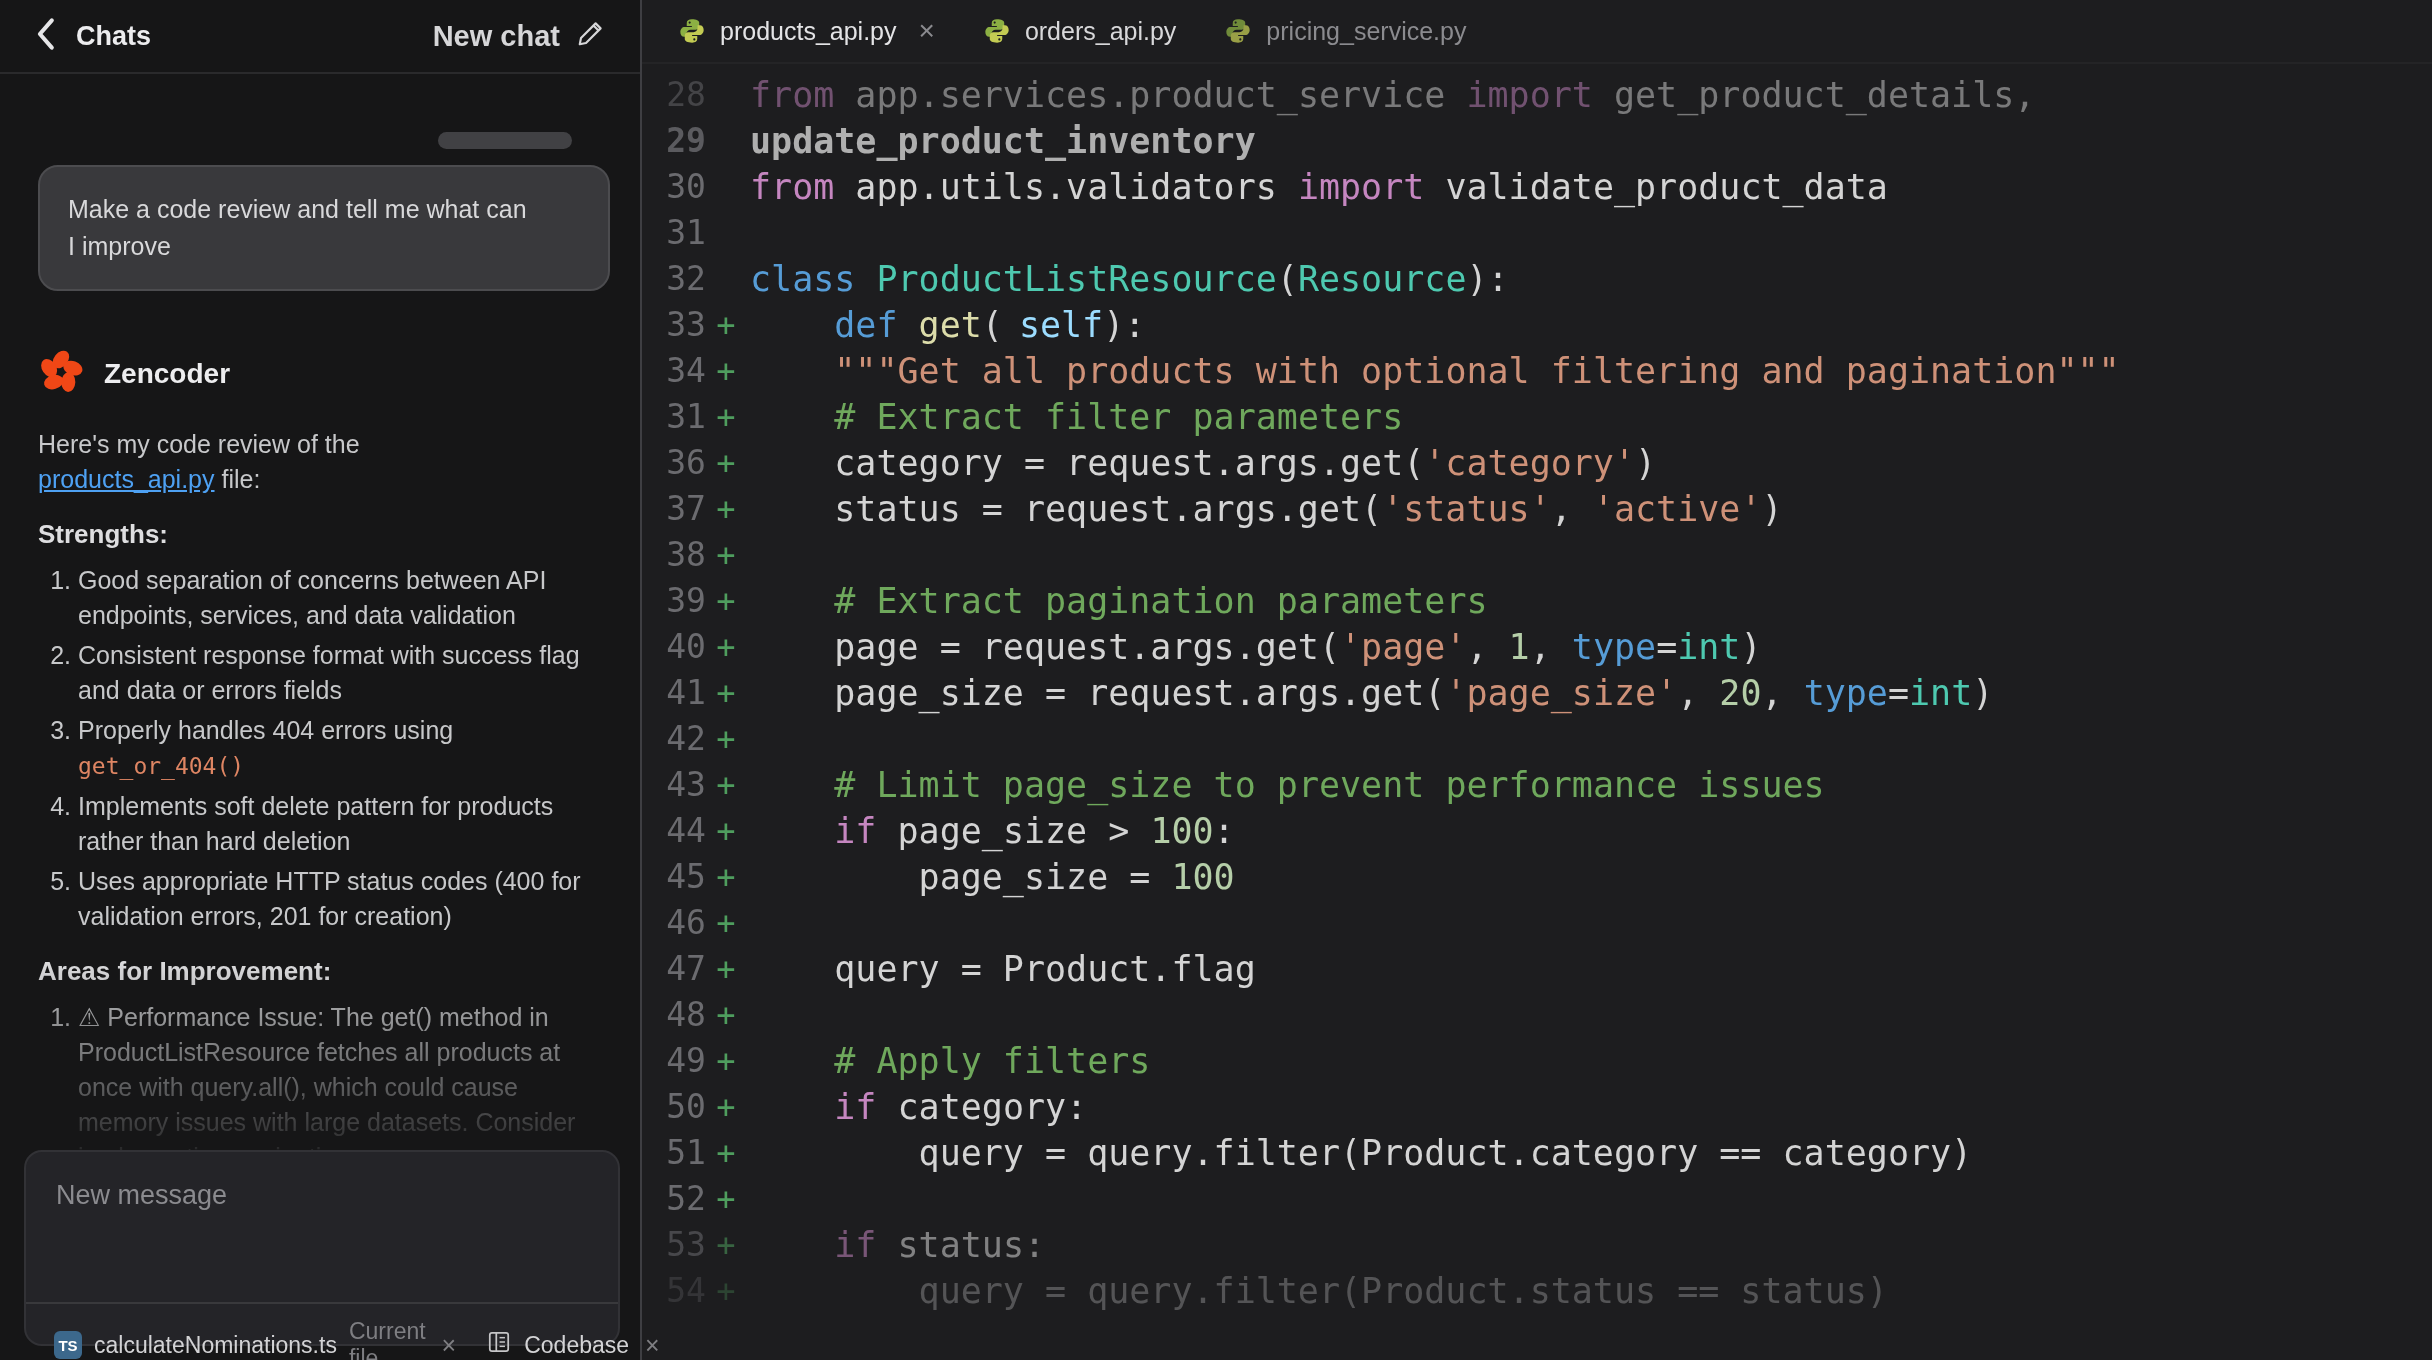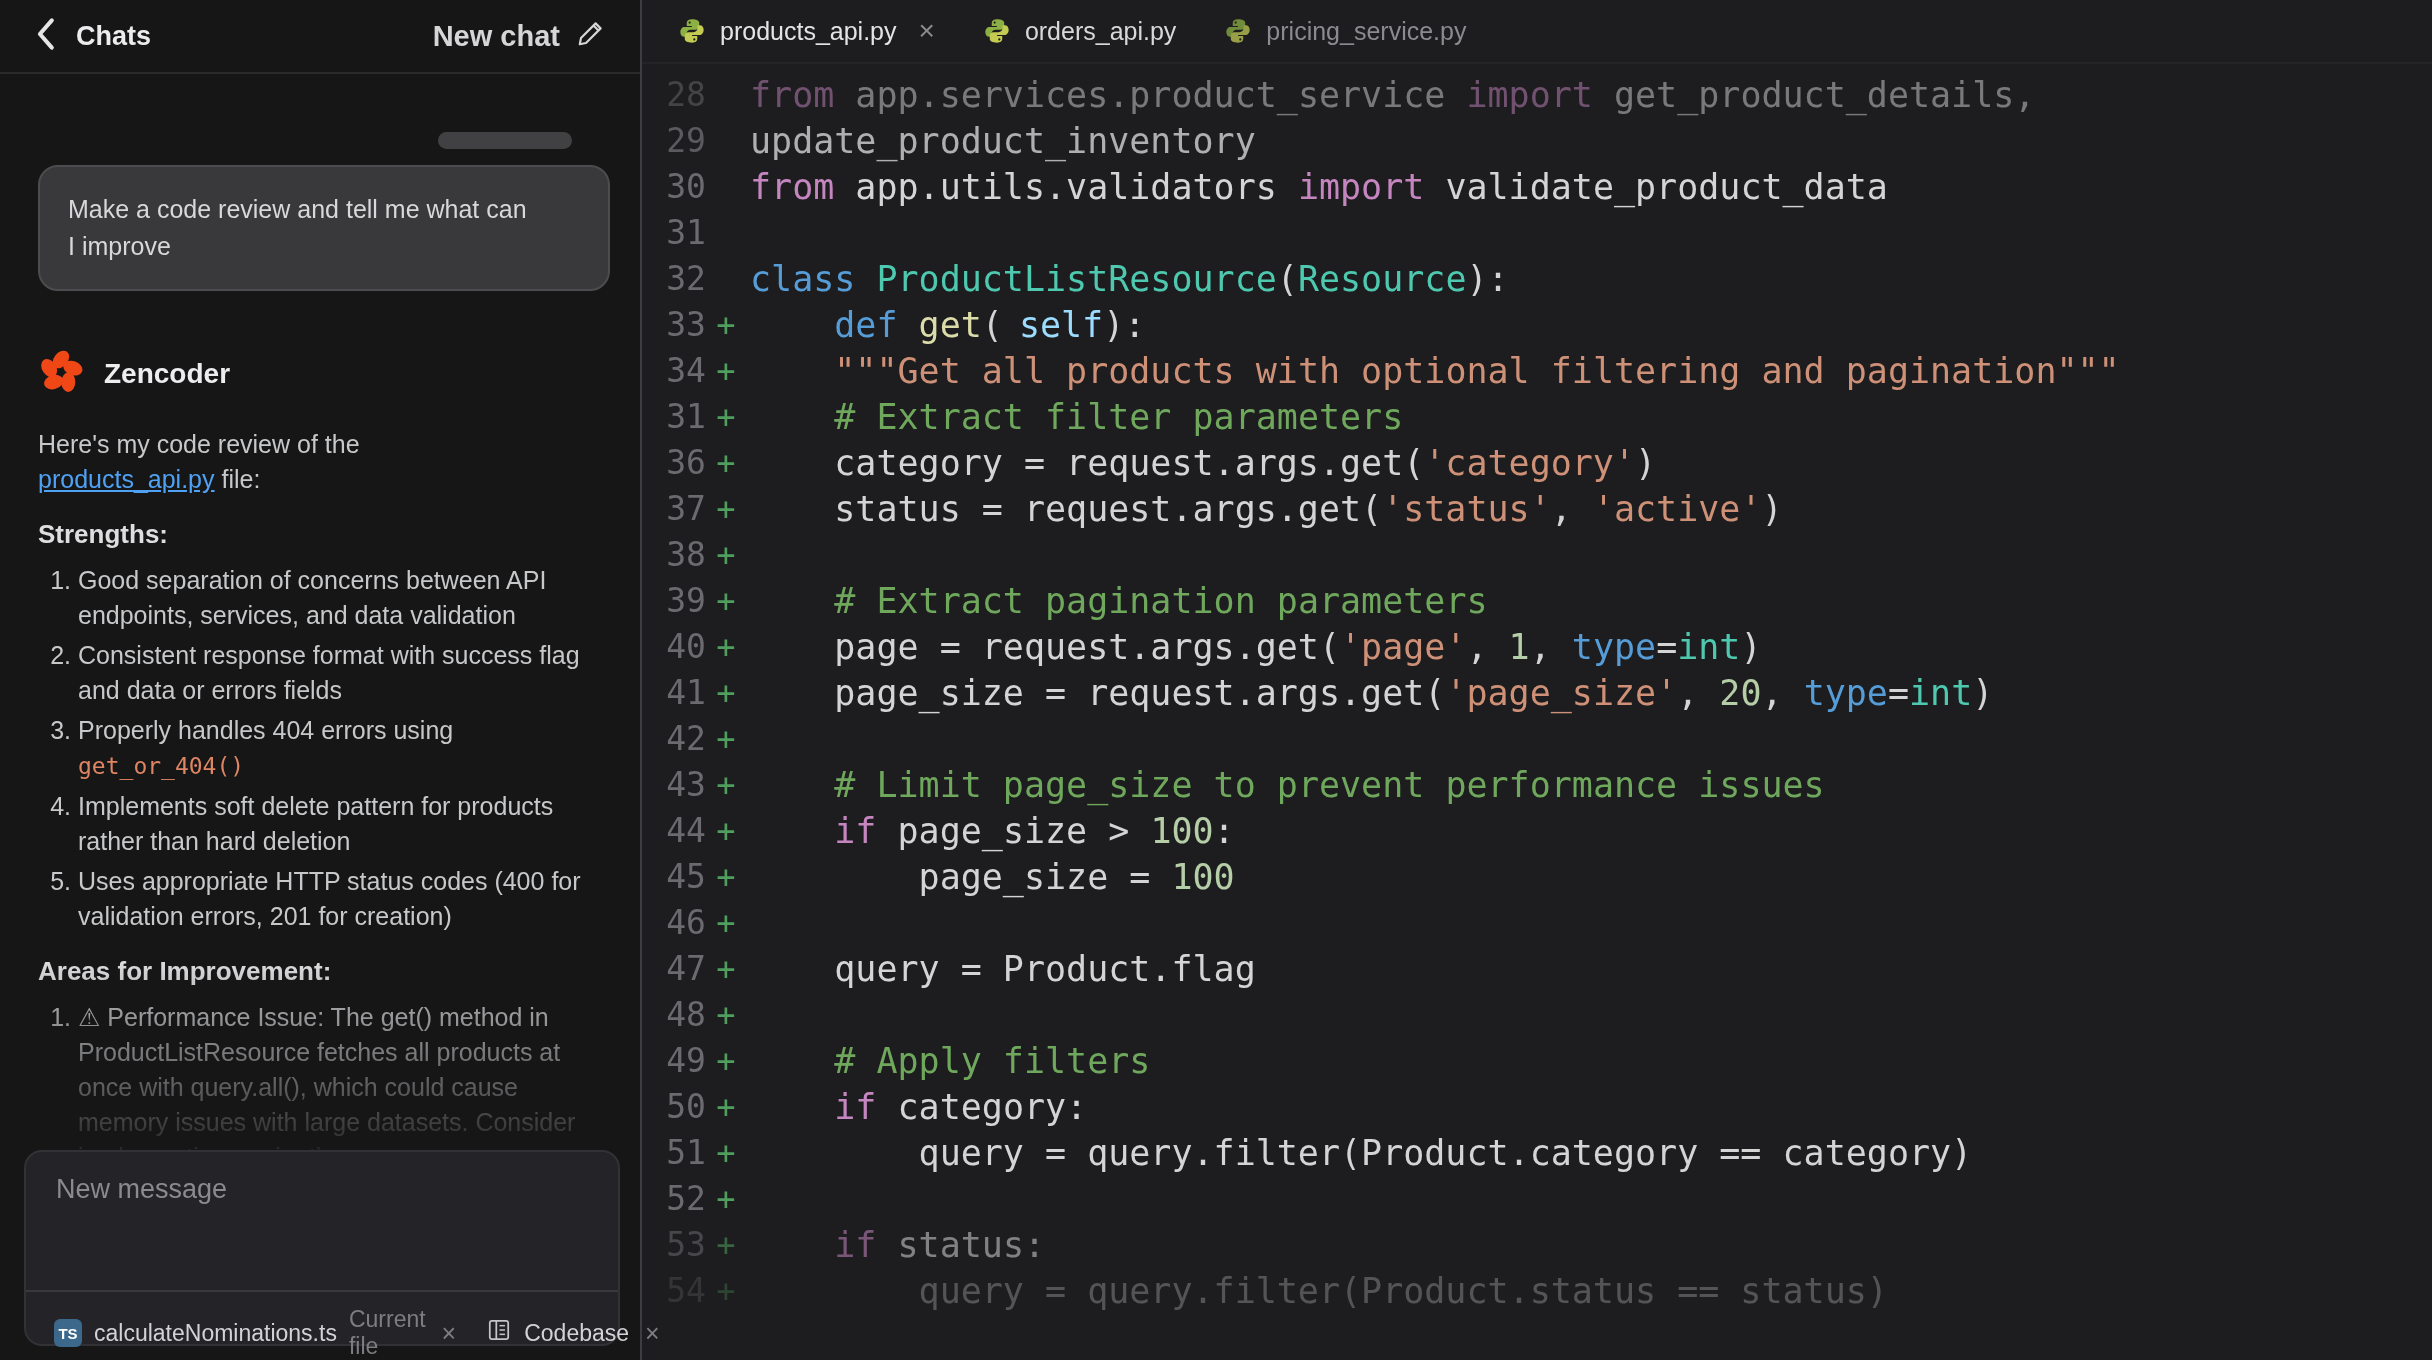--- a/index.html
+++ b/index.html
@@ -25,21 +25,21 @@
   h3.sect{color:#dedee0;font-size:26px;margin:20px 0 0;line-height:34px;font-weight:700;}
   ol.msg{margin:12px 0 0;padding-left:40px;}
   ol.msg li{margin-bottom:5px;}
   code.inline{font-family:"DejaVu Sans Mono",monospace;color:#DE8563;font-size:23px;}
   .fade{position:absolute;left:0;right:0;top:884px;height:266px;pointer-events:none;z-index:4;
         background:linear-gradient(180deg,rgba(22,22,23,0) 0%,rgba(22,22,23,.5) 40%,rgba(22,22,23,.9) 72%,#161617 100%);}
 
   
   .composer{position:absolute;left:24px;top:1150px;width:596px;height:196px;background:#242428;
             border:2px solid #323236;border-radius:18px;box-sizing:border-box;z-index:5;}
-  .composer-input{height:94px;padding:22px 30px;font-size:27px;color:#8b8b8f;cursor:text;}
+  .composer-input{height:94px;padding:28px 30px;font-size:27px;color:#8b8b8f;cursor:text;}
   .composer-divider{border-top:2px solid #39393c;margin:0;}
   .chips{display:flex;align-items:center;gap:30px;padding:14px 28px 6px;}
   .chip{display:flex;align-items:center;gap:12px;font-size:23px;color:#d3d3d5;cursor:pointer;}
   .chip .sfx{color:#7e7e82;}
   .chip .x{color:#7e7e82;font-size:25px;margin-left:4px;cursor:pointer;}
   .ts-badge{width:28px;height:28px;border-radius:6px;background:#3c688c;color:#fff;font-size:15px;
             font-weight:700;display:flex;align-items:center;justify-content:center;flex:none;}
 
   
   .editor{position:absolute;left:640px;top:0;right:0;height:100%;background:#1d1d1f;
@@ -189,21 +189,21 @@
             <svg width="28" height="28" viewBox="0 0 24 24">
               <path fill="#8CB043" d="M11.9 2c-2.7 0-4.4 1.2-4.4 3.1v2.6h4.4v.9H5.7C3.6 8.6 2 10.4 2 12.9c0 2.4 1.3 4.1 3.3 4.1h1.9v-2.5c0-1.9 1.6-3.6 3.6-3.6h4.5c1.6 0 2.9-1.3 2.9-2.9V5.1C18.2 3.2 15.8 2 11.9 2zM10 3.9c.5 0 .9.4.9.9s-.4.9-.9.9-.9-.4-.9-.9.4-.9.9-.9z"></path>
               <path fill="#C3CB53" d="M12.1 22c2.7 0 4.4-1.2 4.4-3.1v-2.6h-4.4v-.9h6.2c2.1 0 3.7-1.8 3.7-4.3 0-2.4-1.3-4.1-3.3-4.1h-1.9v2.5c0 1.9-1.6 3.6-3.6 3.6H8.7c-1.6 0-2.9 1.3-2.9 2.9v2.9C5.8 20.8 8.2 22 12.1 22zm1.9-1.9c-.5 0-.9-.4-.9-.9s.4-.9.9-.9.9.4.9.9-.4.9-.9.9z"></path>
             </svg>
           </span>
           <span class="label">pricing_service.py</span>
         </div>
       </div>
     <div class="code" id="code">
         <div class="row" style="opacity: 0.5;"><span class="ln">28</span><span class="plus"></span><span class="src"><span class="tok-kw2">from</span><span class="tok-pl"> app.services.product_service </span><span class="tok-kw2">import</span><span class="tok-pl"> get_product_details,</span></span></div>
-        <div class="row" style="opacity: 0.8;"><span class="ln">29</span><span class="plus"></span><span class="src"><span class="tok-pl">update_product_inventory</span></span></div>
+        <div class="row" style="opacity: 0.8; font-weight: bold;"><span class="ln">29</span><span class="plus"></span><span class="src"><span class="tok-pl">update_product_inventory</span></span></div>
         <div class="row"><span class="ln">30</span><span class="plus"></span><span class="src"><span class="tok-kw2">from</span><span class="tok-pl"> app.utils.validators </span><span class="tok-kw2">import</span><span class="tok-pl"> validate_product_data</span></span></div>
         <div class="row"><span class="ln">31</span><span class="plus"></span><span class="src"></span></div>
         <div class="row"><span class="ln">32</span><span class="plus"></span><span class="src"><span class="tok-kw">class</span><span class="tok-pl"> </span><span class="tok-ty">ProductListResource</span><span class="tok-pl">(</span><span class="tok-ty">Resource</span><span class="tok-pl">):</span></span></div>
         <div class="row"><span class="ln">33</span><span class="plus">+</span><span class="src"><span class="tok-pl">    </span><span class="tok-kw">def</span><span class="tok-pl"> </span><span class="tok-fn">get</span><span class="tok-pl">(</span><span class="tok-pm">self</span><span class="tok-pl">):</span></span></div>
         <div class="row"><span class="ln">34</span><span class="plus">+</span><span class="src"><span class="tok-pl">    </span><span class="tok-st">"""Get all products with optional filtering and pagination"""</span></span></div>
         <div class="row"><span class="ln">31</span><span class="plus">+</span><span class="src"><span class="tok-pl">    </span><span class="tok-cm"># Extract filter parameters</span></span></div>
         <div class="row"><span class="ln">36</span><span class="plus">+</span><span class="src"><span class="tok-pl">    category = request.args.get(</span><span class="tok-st">'category'</span><span class="tok-pl">)</span></span></div>
         <div class="row"><span class="ln">37</span><span class="plus">+</span><span class="src"><span class="tok-pl">    status = request.args.get(</span><span class="tok-st">'status'</span><span class="tok-pl">, </span><span class="tok-st">'active'</span><span class="tok-pl">)</span></span></div>
         <div class="row"><span class="ln">38</span><span class="plus">+</span><span class="src"></span></div>
         <div class="row"><span class="ln">39</span><span class="plus">+</span><span class="src"><span class="tok-pl">    </span><span class="tok-cm"># Extract pagination parameters</span></span></div>

